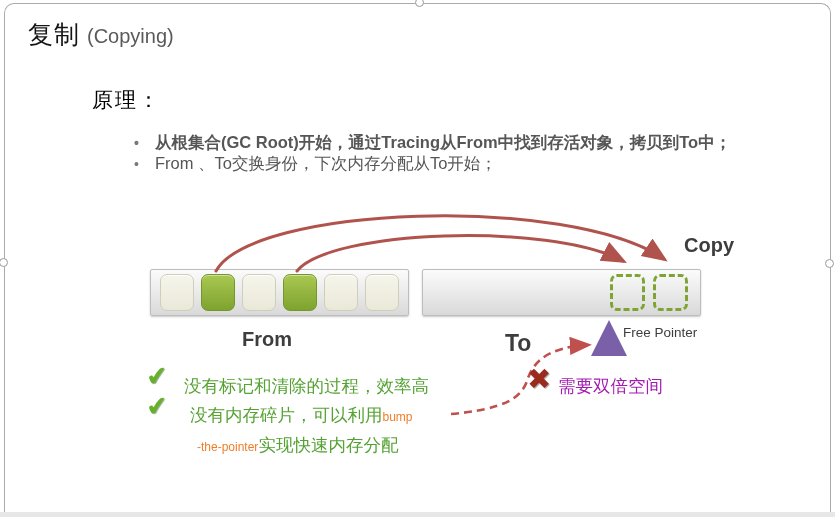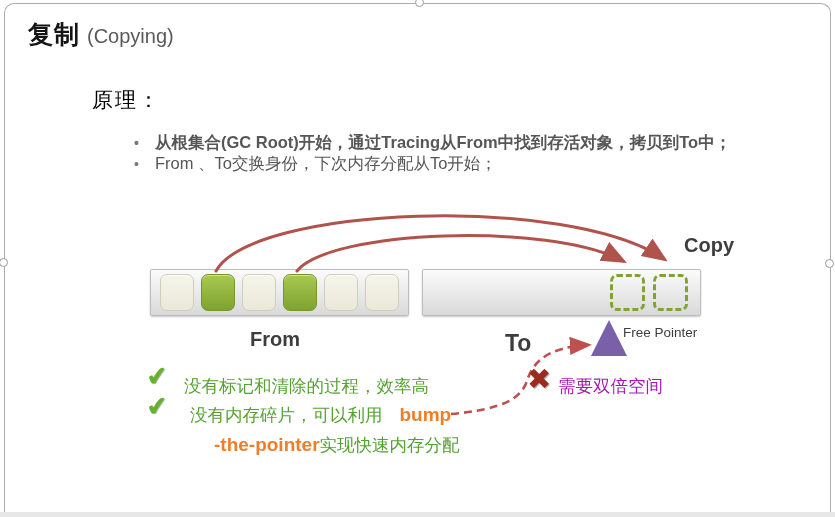--- a/index.html
+++ b/index.html
@@ -17,21 +17,21 @@
     border-radius:10px 10px 0 0;
   }
   .handle{
     width:9px;height:9px;border-radius:50%;
     background:#ffffff;border:1.5px solid #9a9a9a;box-sizing:border-box;
   }
   .bottom-strip{left:0;top:512px;width:835px;height:5px;background:#e7e7e7;}
 
   
   .title-row{left:28px;top:18px;white-space:nowrap;}
-  .title-zh{font-size:25px;font-weight:bold;color:#141414;letter-spacing:1px;text-align:center;}
+  .title-zh{font-size:25px;font-weight:normal;color:#141414;letter-spacing:1px;text-align:center;}
   .title-en{font-size:20px;font-weight:normal;color:#5a5a5a;margin-left:7px;}
 
   .section-heading{left:92px;top:86px;font-size:21px;font-weight:400;color:#000000;letter-spacing:2px;}
 
   
   .bullet-row{left:134px;white-space:nowrap;font-size:16.5px;color:#565656;}
   .bullet-row::before{content:"•";color:#777;margin-right:16px;font-size:14px;}
   .b1{top:132px;font-weight:bold;}
   .b2{top:153px;}
 
@@ -54,36 +54,36 @@
     border:1px solid #74962b;box-shadow:inset 0 1px 0 rgba(255,255,255,.45);
   }
   .to-slot{
     position:absolute;width:35px;height:37px;top:4px;border-radius:7px;
     border:3px dashed #7fa433;box-sizing:border-box;background:transparent;
   }
   .slot-0{left:187px;}
   .slot-1{left:230px;}
 
   .diagram-label{color:#3d3d3d;font-weight:600;white-space:nowrap;}
-  .from-label{left:200px;top:328px;width:100px;text-align:right;font-size:20px;}
+  .from-label{left:217px;top:328px;width:100px;text-align:center;font-size:20px;}
   .to-label{left:505px;top:330px;width:50px;text-align:left;font-size:23px;}
   .copy-label{left:656px;top:234px;font-size:20px;margin-left:28px;}
   .free-pointer-label{left:623px;top:325px;font-size:13.5px;font-weight:500;text-align:center;}
 
   svg.overlay{left:0;top:0;pointer-events:none;}
 
   
   .check-icon{font-size:26px;color:#66b12a;text-shadow:1px 1px 1px rgba(46,94,10,.55);transform:rotate(-6deg);line-height:1;}
   .chk1{left:146px;top:363px;}
   .chk2{left:146px;top:393px;}
   .pro-text{font-size:17.5px;color:#55A233;white-space:nowrap;font-weight:500;}
   .pro1{left:184px;top:374px;}
   .pro2{left:190px;top:403px;}
   .pro3{left:197px;top:433px;}
-  .orange-strong{color:#F07E29;font-weight:bold;font-size:19px;padding-left:17px;}
+  .orange-strong{color:#F07E29;font-weight:normal;font-size:12px;}
   .x-icon{left:527px;top:365px;font-size:29px;font-weight:bold;color:#9c2b1f;text-shadow:1px 1px 1px rgba(0,0,0,.35);line-height:1;}
   .con-text{left:558px;top:374px;font-size:17.5px;color:#a21caf;white-space:nowrap;font-weight:400;}
 </style>
 </head>
 <body>
 
 <div class="abs slide-frame"></div>
 <div class="abs handle" style="left:415px;top:-2px;"></div>
 <div class="abs handle" style="left:-1px;top:258px;"></div>
 <div class="abs handle" style="left:825px;top:259px;"></div>

